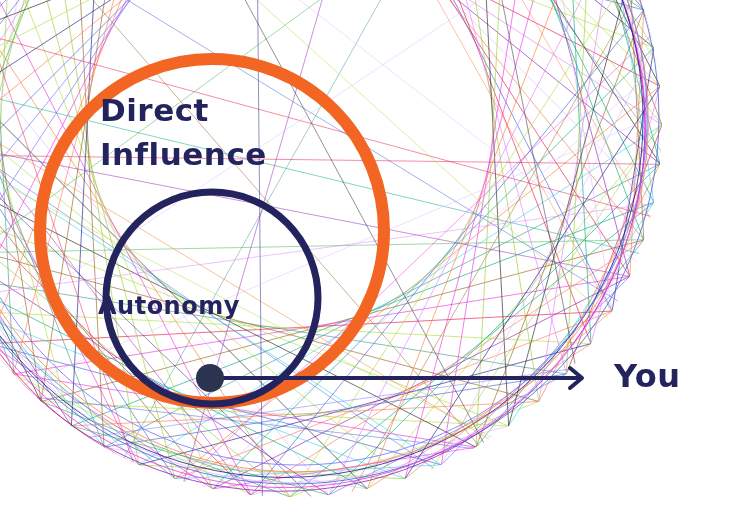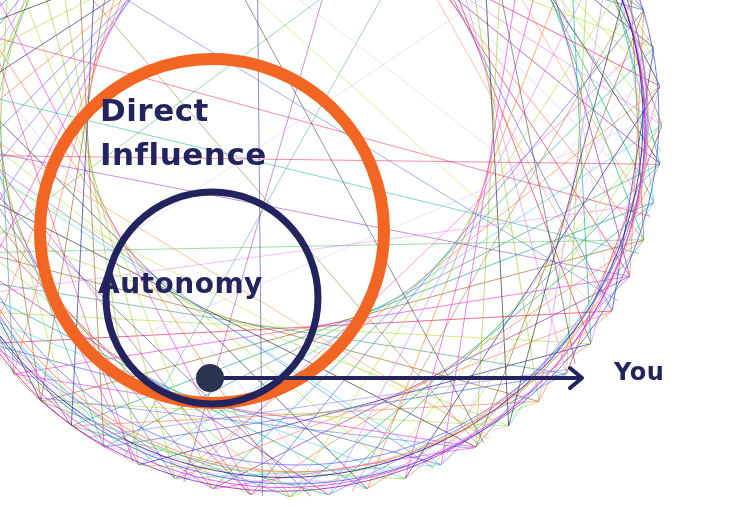--- a/index.html
+++ b/index.html
@@ -1,21 +1,21 @@
 <!DOCTYPE html>
 <html><head>
 <meta charset="utf-8">
 <style>
   html,body{margin:0;padding:0;background:#ffffff;}
   body{width:746px;height:508px;overflow:hidden;position:relative;font-family:"DejaVu Sans","Liberation Sans",sans-serif;}
   #canvas{position:absolute;left:0;top:0;}
   .label{position:absolute;font-weight:bold;color:#23235e;text-align:left;line-height:1;letter-spacing:0.5px;}
   #lbl-direct{left:100px;top:88px;width:230px;font-size:31px;line-height:44px;}
-  #lbl-auto{left:98px;top:270px;width:230px;font-size:28px;}
-  #lbl-you{left:614px;top:360px;font-size:24px;}
+  #lbl-auto{left:98px;top:294px;width:230px;font-size:24px;}
+  #lbl-you{left:614px;top:360px;font-size:32px;}
 </style>
 </head>
 <body>
 
 <svg id="canvas" width="746" height="508">
   <defs>
     <clipPath id="sphereClip">
         <circle id="clipc" cx="290" cy="125" r="372"></circle>
       </clipPath>
   </defs>

